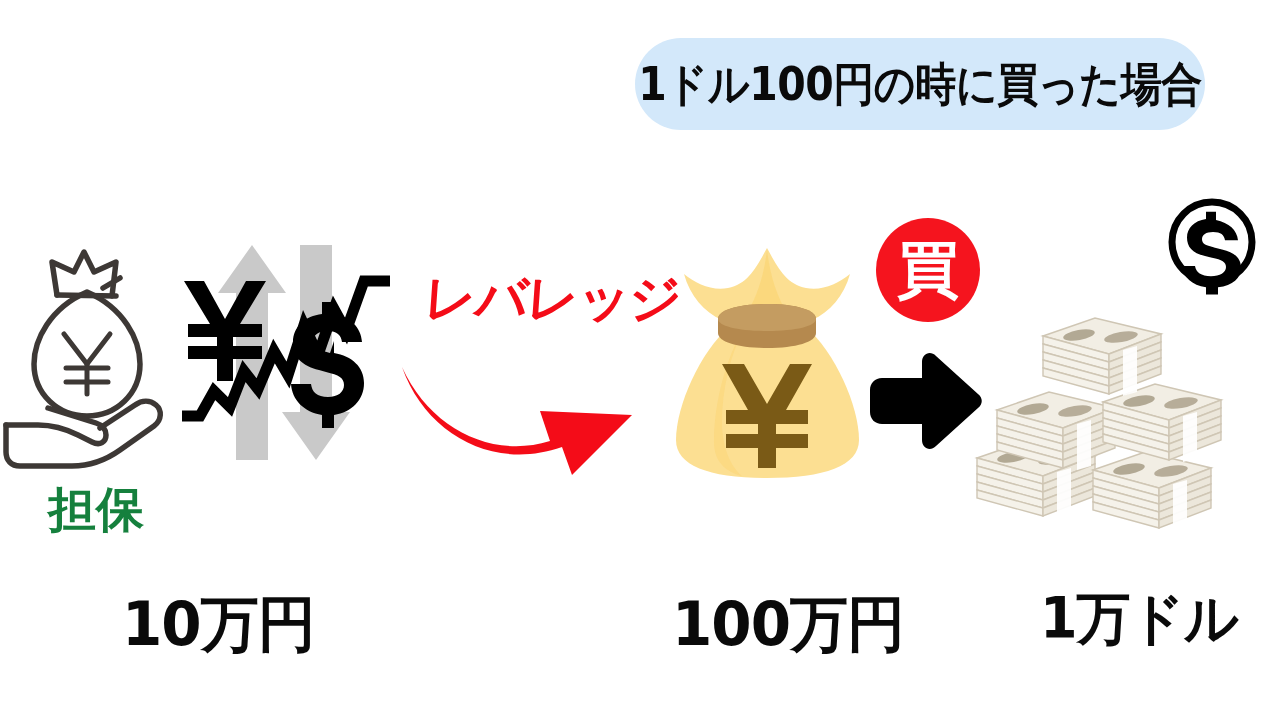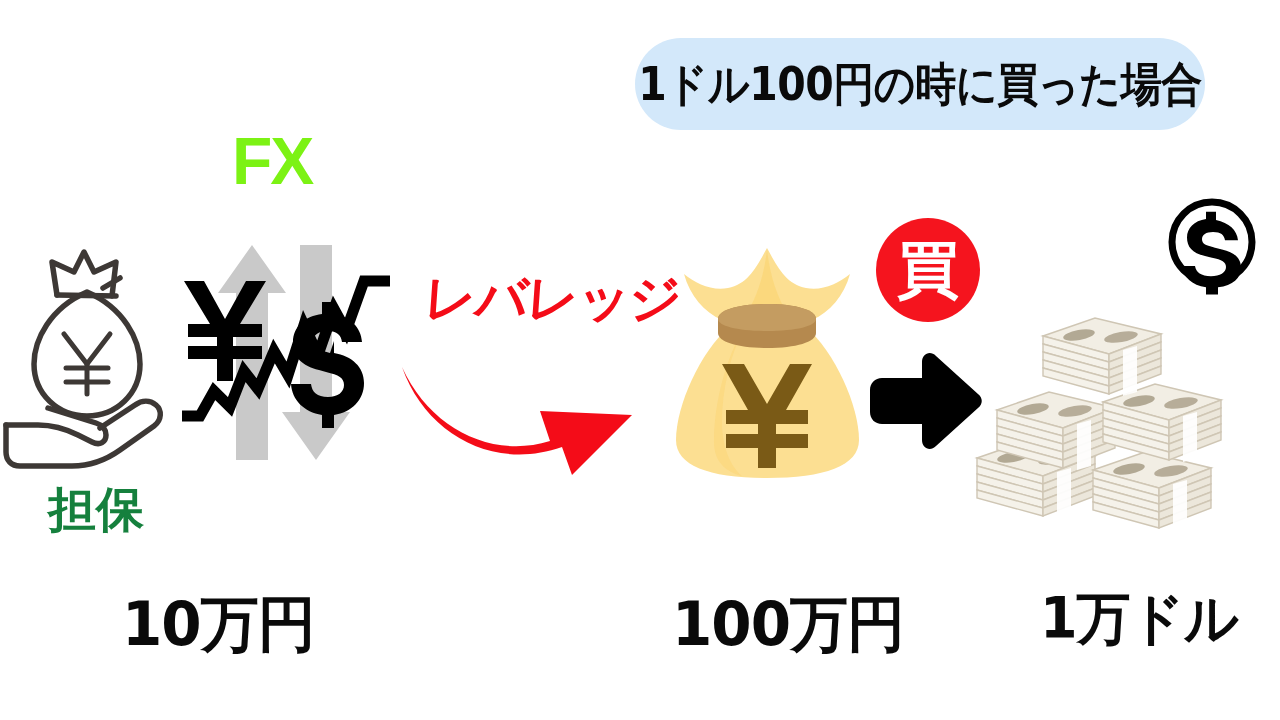--- a/index.html
+++ b/index.html
@@ -108,21 +108,20 @@
 </style>
 </head>
 <body>
 
 <div id="canvas">
 
   <div class="abs" id="header-banner">
     <span id="header-banner-text">1ドル100円の時に買った場合</span>
   </div>
 
-  <div class="abs" id="fx-label">FX</div>
 
   <div class="abs" id="hand-money-icon">
     <svg viewBox="0 0 170 230" width="170" height="230">
       <g fill="none" stroke="#3d3835" stroke-width="5.5" stroke-linecap="round" stroke-linejoin="round">
 
         <path d="M85 52 C122 68 138 100 138 124 C138 154 114 176 85 176 C56 176 32 154 32 124 C32 100 48 68 85 52 Z"></path>
 
         <path d="M55 55 L50 22 L72 32 L82 12 L92 32 L114 22 L110 56"></path>
         <path d="M55 55 L114 56"></path>
         <path d="M101 48 L118 38"></path>

